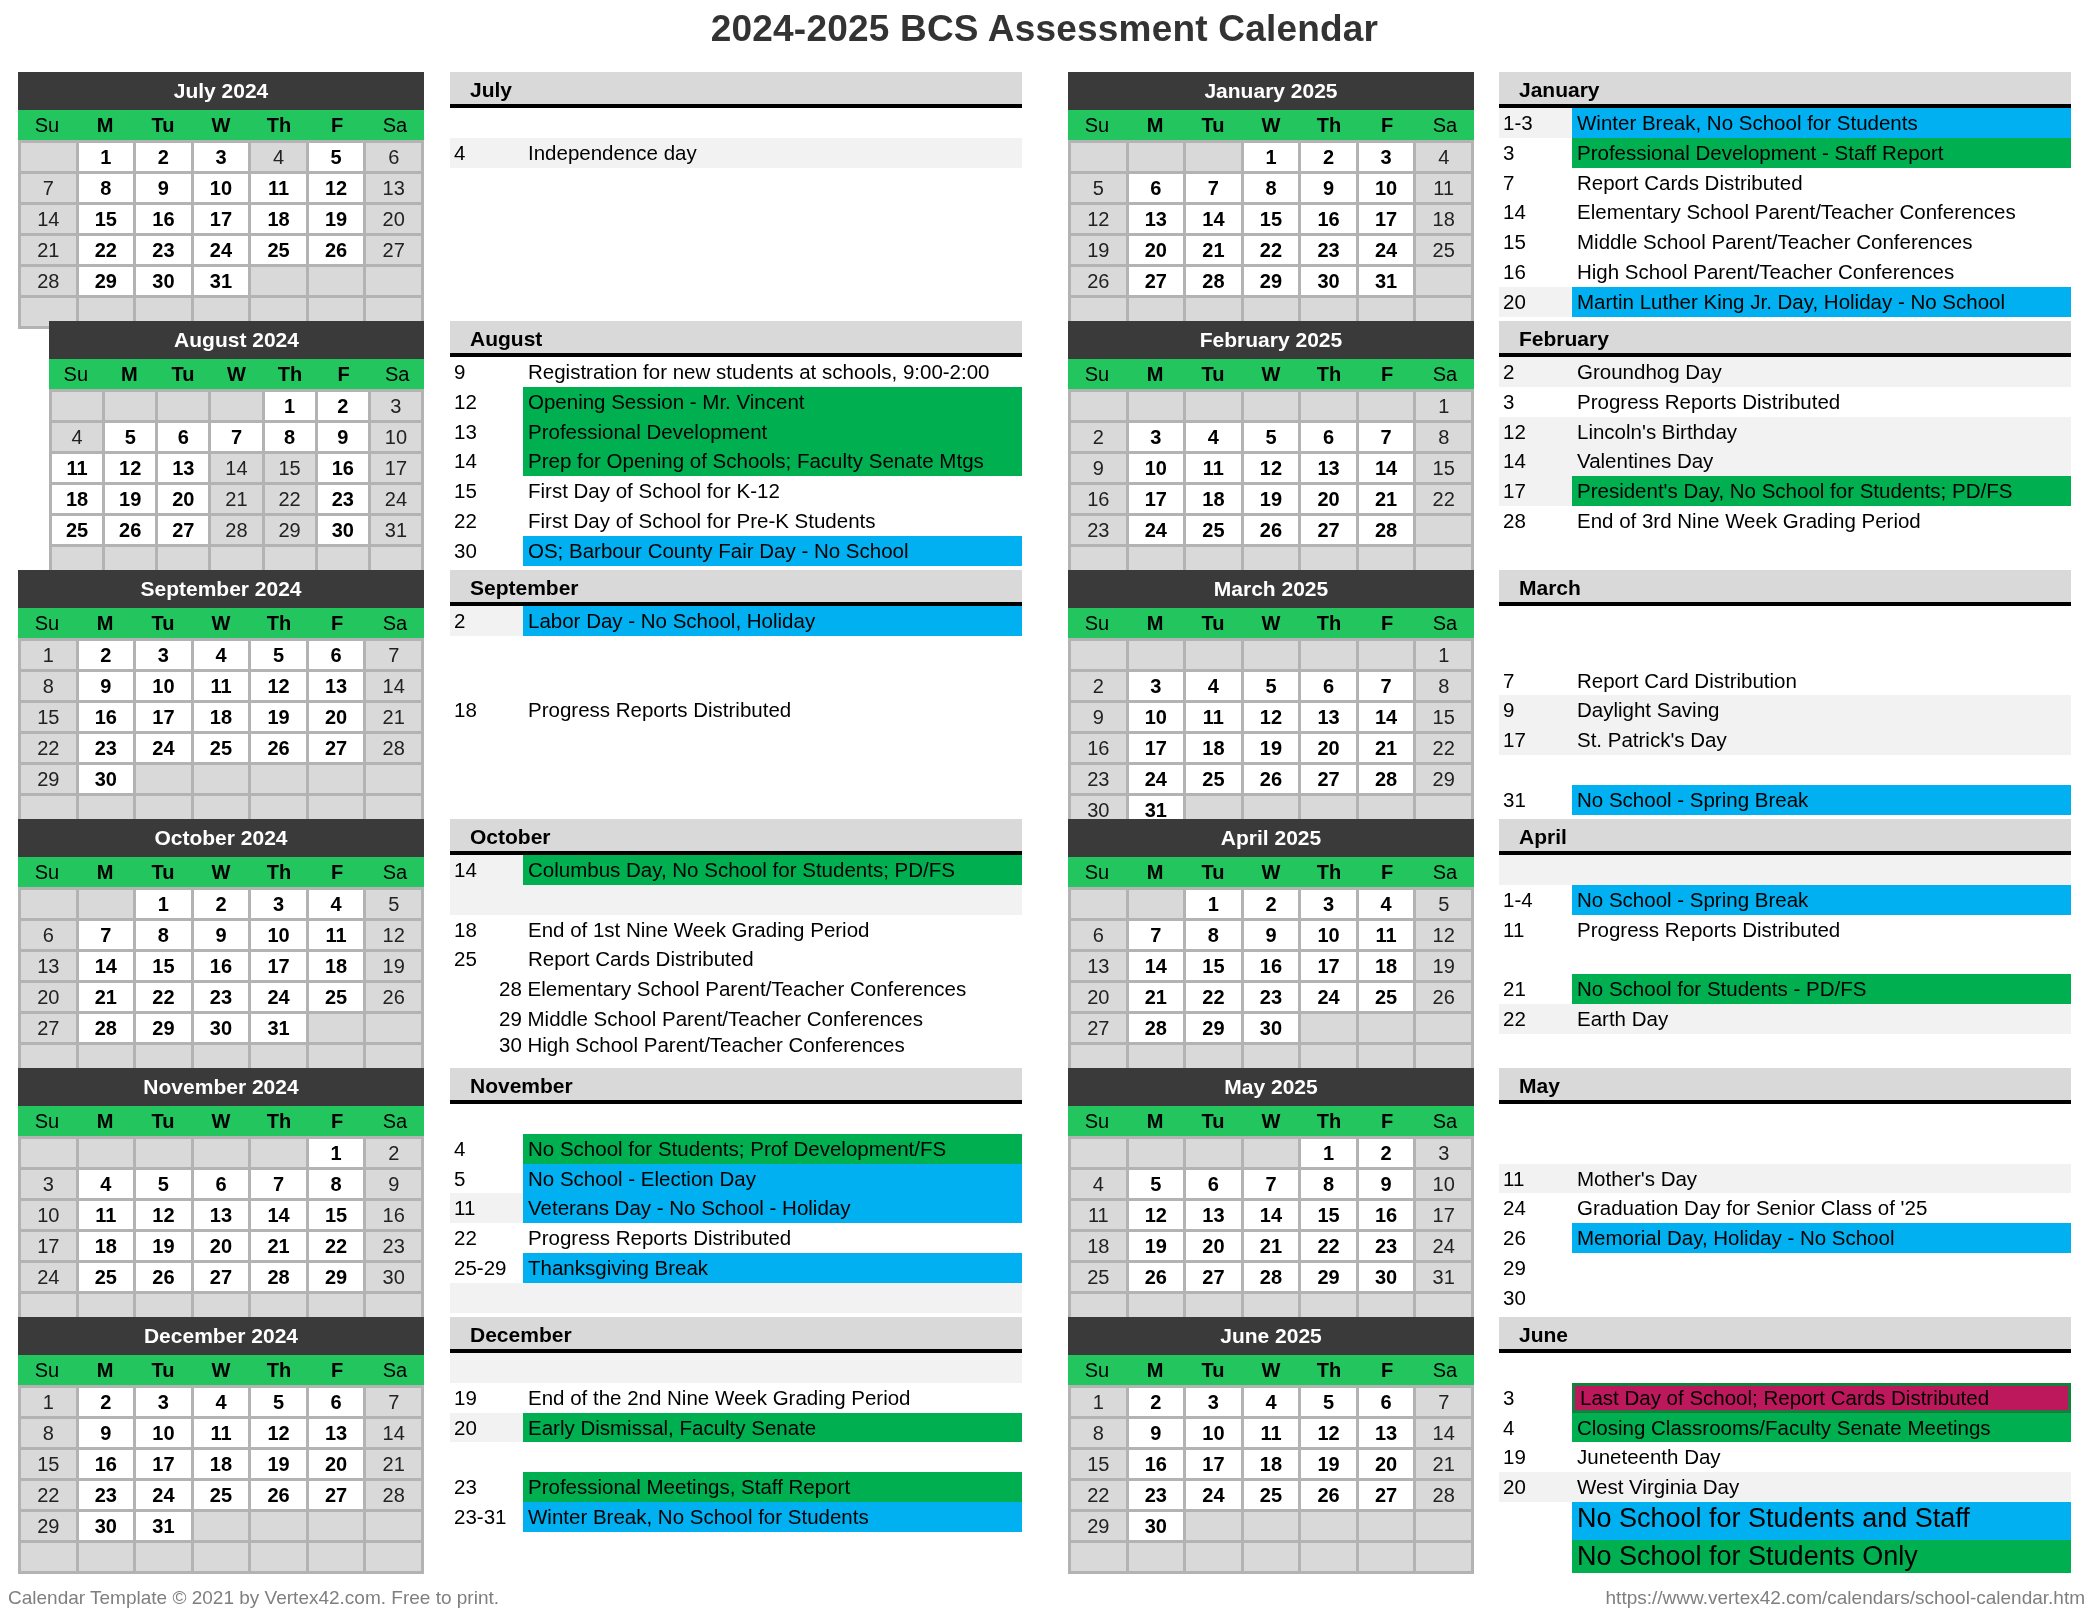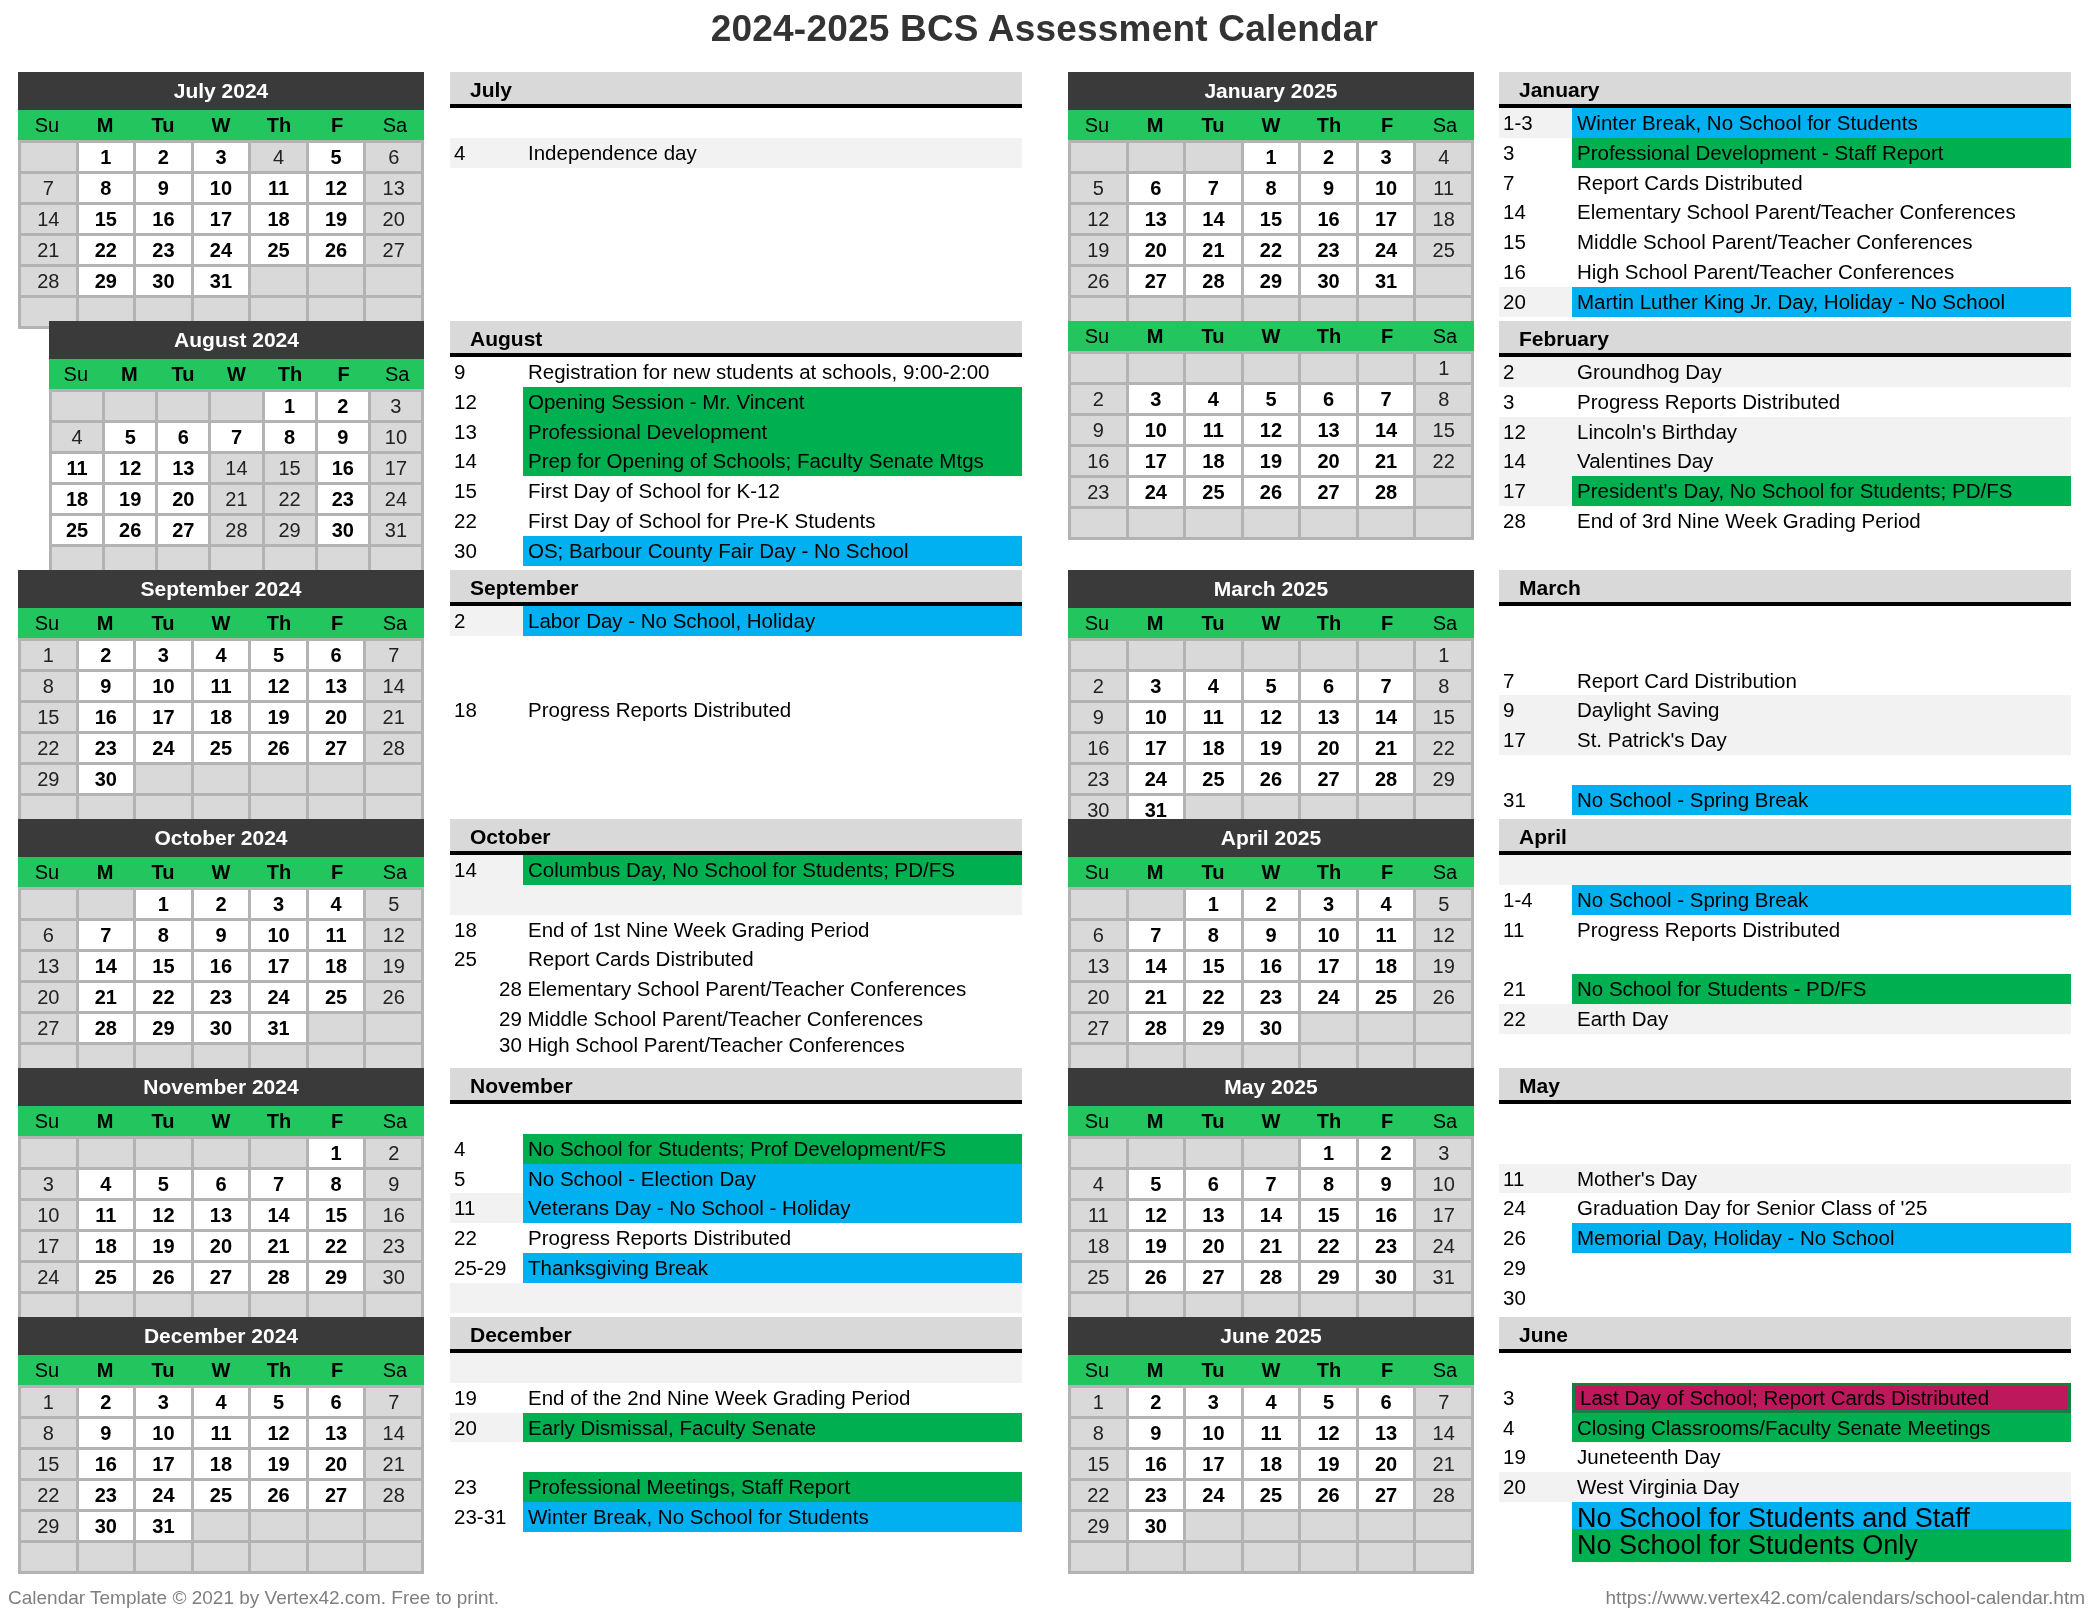--- a/index.html
+++ b/index.html
@@ -631,20 +631,21 @@
       <div class="ev-row">
         <span class="ev-date">16</span>
         <span class="ev-text">High School Parent/Teacher Conferences</span>
       </div>
       <div class="ev-row alt">
         <span class="ev-date">20</span>
         <span class="ev-text blue">Martin Luther King Jr. Day, Holiday - No School</span>
       </div>
     </div>
     <div class="block cal" style="left: 1068px; top: 321px;">
+      <div class="cal-head">February 2025</div>
       <div class="cal-dow">
         <span class="">Su</span>
         <span class="wk">M</span>
         <span class="wk">Tu</span>
         <span class="wk">W</span>
         <span class="wk">Th</span>
         <span class="wk">F</span>
         <span class="">Sa</span>
       </div>
       <div class="cal-grid">
@@ -1047,21 +1048,21 @@
         <span class="ev-text green">Closing Classrooms/Faculty Senate Meetings</span>
       </div>
       <div class="ev-row">
         <span class="ev-date">19</span>
         <span class="ev-text">Juneteenth Day</span>
       </div>
       <div class="ev-row alt">
         <span class="ev-date">20</span>
         <span class="ev-text">West Virginia Day</span>
       </div>
-      <div class="ev-row legend" style="height:27px;line-height:33px">
+      <div class="ev-row legend" style="height:38px;line-height:33px">
           <span class="ev-date"></span>
           <span class="ev-text blue">No School for Students and Staff</span>
         </div>
       <div class="ev-row legend" style="height:33px;line-height:33px">
           <span class="ev-date"></span>
           <span class="ev-text green">No School for Students Only</span>
         </div>
     </div>
   </div>
 <div class="footer-left">Calendar Template © 2021 by Vertex42.com. Free to print.</div>

